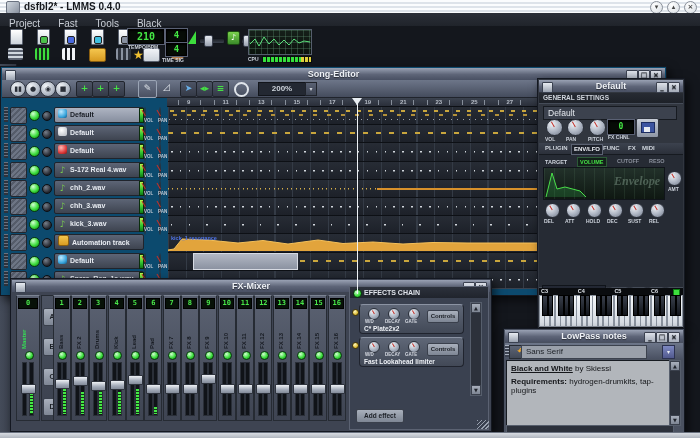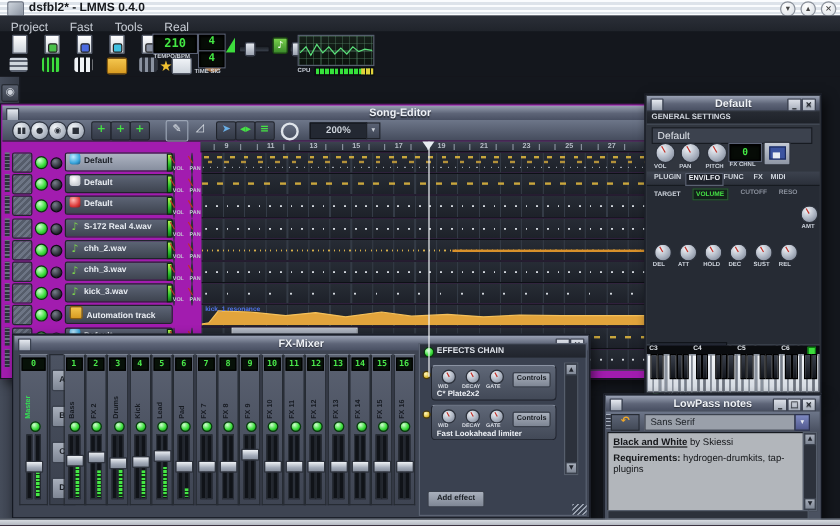--- a/index.html
+++ b/index.html
@@ -42,21 +42,21 @@
      font:bold 9px/13px "DejaVu Sans",sans-serif;text-align:center;background:linear-gradient(#59606e,#3c424e);}
   
   .win{position:absolute;background:#3a4150;border:1px solid #141821;box-shadow:3px 4px 9px rgba(0,0,0,.6);}
   .wtitle{position:absolute;left:1px;right:1px;top:1px;height:12px;
      background:linear-gradient(#99a1b3,#5d6477 55%,#495063);
      color:#eef1f6;font:bold 9px/12px "Liberation Sans",sans-serif;text-align:center;text-shadow:0 1px 1px #2a2e36;}
   .wicon{position:absolute;left:3px;top:2px;width:9px;height:9px;background:linear-gradient(#e8ecf2,#9aa2b0);border:1px solid #3a4150;border-radius:1px;}
   .wbtn{position:absolute;top:2px;width:10px;height:9px;background:linear-gradient(#dce0e8,#a6adba);
      border:1px solid #3c4250;border-radius:1px;color:#1c2026;font:bold 7px/8px "DejaVu Sans",sans-serif;text-align:center;}
   
-  #song-editor{left:15px;top:66px;width:665px;height:228px;background:#a21caf;margin-top:20px;}
+  #song-editor{left:15px;top:66px;width:665px;height:228px;background:#0c4a6e;}
   #se-toolbar{position:absolute;left:1px;right:1px;top:13px;height:17px;background:linear-gradient(#6d7689,#454c5d);border-bottom:1px solid #20242c;}
   .rbtn{position:absolute;top:1px;width:14px;height:14px;border-radius:50%;
      background:radial-gradient(circle at 35% 30%,#f2f5f8,#aeb6c2 65%,#7e8794);border:1px solid #2e3440;
      color:#2a2f38;font:bold 7px/14px "DejaVu Sans",sans-serif;text-align:center;}
   .sqbtn{position:absolute;top:1px;width:15px;height:14px;border-radius:2px;background:linear-gradient(#4c5364,#343a47);
      border:1px solid #20242c;color:#45e045;font:bold 9px/13px "DejaVu Sans",sans-serif;text-align:center;}
   .modebtn{position:absolute;top:0;width:17px;height:16px;border-radius:2px;background:linear-gradient(#58607200,#0000);
      color:#dfe4ea;font:9px/15px "DejaVu Sans",sans-serif;text-align:center;}
   .modebtn.active{border:1px solid #9aa4b4;background:linear-gradient(#6b7488,#4a5162);}
   #se-zoom{position:absolute;left:256px;top:2px;width:46px;height:12px;background:#232832;border:1px solid #12151b;
@@ -205,21 +205,21 @@
   .octlabel{position:absolute;top:0;font:bold 5.5px/7px "Liberation Sans",sans-serif;color:#dfe4ea;}
   #piano-ind{position:absolute;right:3px;top:1px;width:5px;height:5px;background:#3ddd3d;border:1px solid #0c7a12;}
   #piano{position:absolute;left:1px;top:216px;width:144px;height:33px;background:#10131a;}
   .wkey{position:absolute;top:0;height:32px;background:linear-gradient(#f2f5f8,#d4dae2);border:1px solid #8a929e;box-sizing:border-box;}
   .bkey{position:absolute;top:0;height:19px;background:linear-gradient(#3a404c,#12151b);border:1px solid #000;z-index:2;}
   
   #project-notes{left:518px;top:328px;width:180px;height:104px;background:#4a5160;}
   #pn-toolbar{position:absolute;left:1px;right:1px;top:14px;height:16px;background:linear-gradient(#6d7689,#4a5162);}
   #pn-undo{position:absolute;left:4px;top:2px;width:22px;height:12px;background:linear-gradient(#5d6576,#424957);
      border:1px solid #262b33;color:#f0a829;font:bold 9px/11px "DejaVu Sans",sans-serif;text-align:center;}
-  #pn-font{position:absolute;left:32px;top:2px;width:124px;height:12px;background:#9aa0aa;border:1px solid #3c424e;
+  #pn-font{position:absolute;left:16px;top:2px;width:124px;height:12px;background:#9aa0aa;border:1px solid #3c424e;
      color:#1c2026;font:8px/12px "Liberation Sans",sans-serif;text-indent:4px;}
   #pn-font-arrow{position:absolute;left:157px;top:2px;width:11px;height:12px;background:linear-gradient(#7e89c2,#51598e);
      border:1px solid #2c3250;color:#e8ecf2;font:6px/11px "DejaVu Sans",sans-serif;text-align:center;}
   #pn-text{position:absolute;left:2px;top:31px;width:166px;height:64px;background:#b2b6bb;border:1px solid #171b21;
      color:#15171a;font:8px/9.5px "Liberation Sans",sans-serif;overflow:hidden;}
   #pn-text .para{margin:3px 14px 0 4px;}
   #pn-text b{font-weight:bold;}
   .grab{position:absolute;width:4px;height:12px;top:2px;background:repeating-linear-gradient(180deg,#aab2c0 0 1px,#3c4250 1px 3px);}
   #bottombar{left:0;top:432px;width:700px;height:6px;background:linear-gradient(#d8dce2,#a8aeb8);border-top:1px solid #6a7280;}
 </style>
@@ -229,21 +229,21 @@
 <div id="screen">
 
   <div class="abs" id="titlebar">
     <span id="app-icon"></span>
     <span class="apptitle">dsfbl2* - LMMS 0.4.0</span>
     <span class="titlebtn" style="left:650px;">▾</span>
     <span class="titlebtn" style="left:667px;">▴</span>
     <span class="titlebtn" style="left:684px;">×</span>
   </div>
 
-  <div class="abs" id="menubar"><span class="menu-item">Project</span><span class="menu-item">Fast</span><span class="menu-item">Tools</span><span class="menu-item">Real</span></div>
+  <div class="abs" id="menubar"><span class="menu-item">Project</span><span class="menu-item">Fast</span><span class="menu-item">Tools</span><span class="menu-item">Black</span></div>
 
   <div class="abs" id="toolbar">
     <div id="tb-row1">
         <div class="tbicon" style="left: 6px; top: 3px;">
           <span class="pg"></span>
         </div>
         <div class="tbicon" style="left: 33px; top: 3px;">
           <span class="pg">
             <span class="badge" style="background: rgb(74, 192, 74);"></span>
           </span>
@@ -635,20 +635,26 @@
       <div id="inst-tabs">
           <span class="itab" style="left: 4px;">PLUGIN</span>
           <span class="itab active" style="left: 32px;">ENV/LFO</span>
           <span class="itab" style="left: 62px;">FUNC</span>
           <span class="itab" style="left: 87px;">FX</span>
           <span class="itab" style="left: 101px;">MIDI</span>
         </div>
       <div id="inst-panel">
         <span class="tinylabel" style="left:6px;top:4px;font-size:5.5px;">TARGET</span>
         <span id="target-opts"><span class="targetopt active" style="left: 38px;">VOLUME</span><span class="targetopt" style="left: 76px;">CUTOFF</span><span class="targetopt" style="left: 108px;">RESO</span></span>
+        <div id="env-graph">
+          <span class="ghost">Envelope</span>
+          <svg width="120" height="31" viewBox="0 0 120 31" style="position:absolute;left:0;top:0;">
+            <path d="M2,29 L8,5 L13,21 L21,19 L36,23 L42,29" fill="rgba(60,200,90,.22)" stroke="#4ae04a" stroke-width="1"></path>
+          </svg>
+        </div>
         <div class="k" style="position:absolute;left:128px;top:16px;width:13px;height:13px;"></div>
         <span class="tinylabel" style="left:129px;top:31px;">AMT</span>
         <div id="env-knobs">
             <span class="k" style="position: absolute; left: 6px; top: 48px; width: 13px; height: 13px;"></span>
             <span class="tinylabel" style="left: 5px; top: 63px;">DEL</span>
             <span class="k" style="position: absolute; left: 27px; top: 48px; width: 13px; height: 13px;"></span>
             <span class="tinylabel" style="left: 26px; top: 63px;">ATT</span>
             <span class="k" style="position: absolute; left: 48px; top: 48px; width: 13px; height: 13px;"></span>
             <span class="tinylabel" style="left: 47px; top: 63px;">HOLD</span>
             <span class="k" style="position: absolute; left: 69px; top: 48px; width: 13px; height: 13px;"></span>

